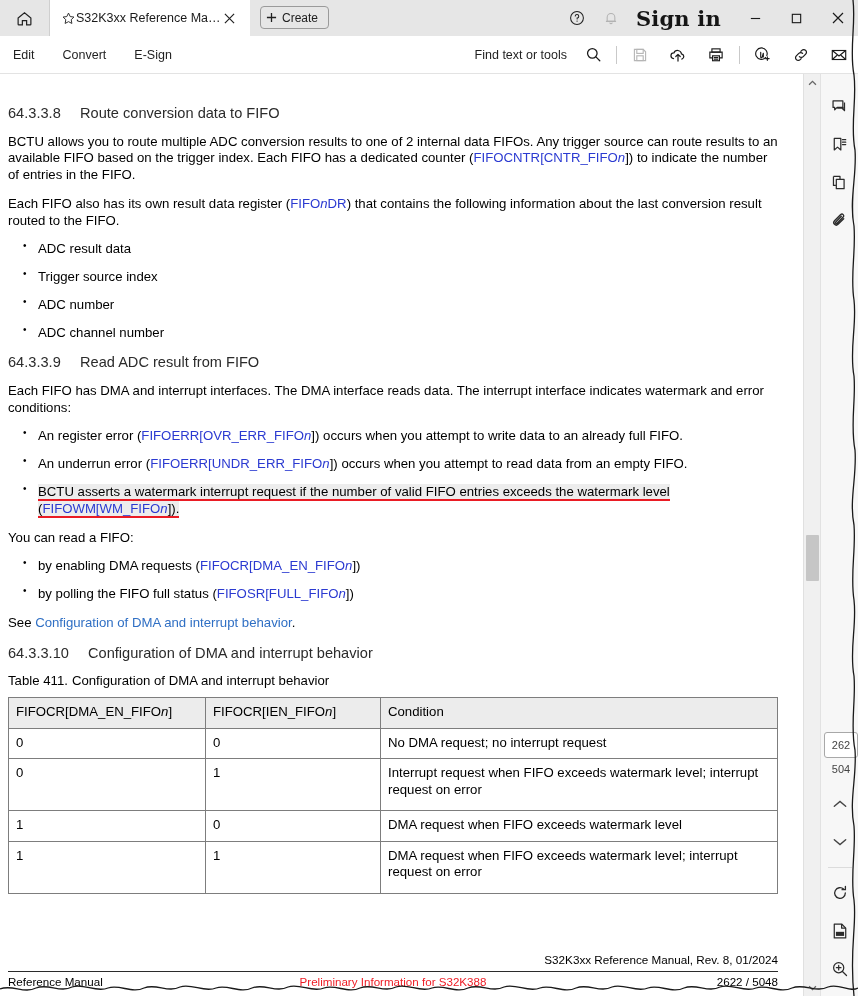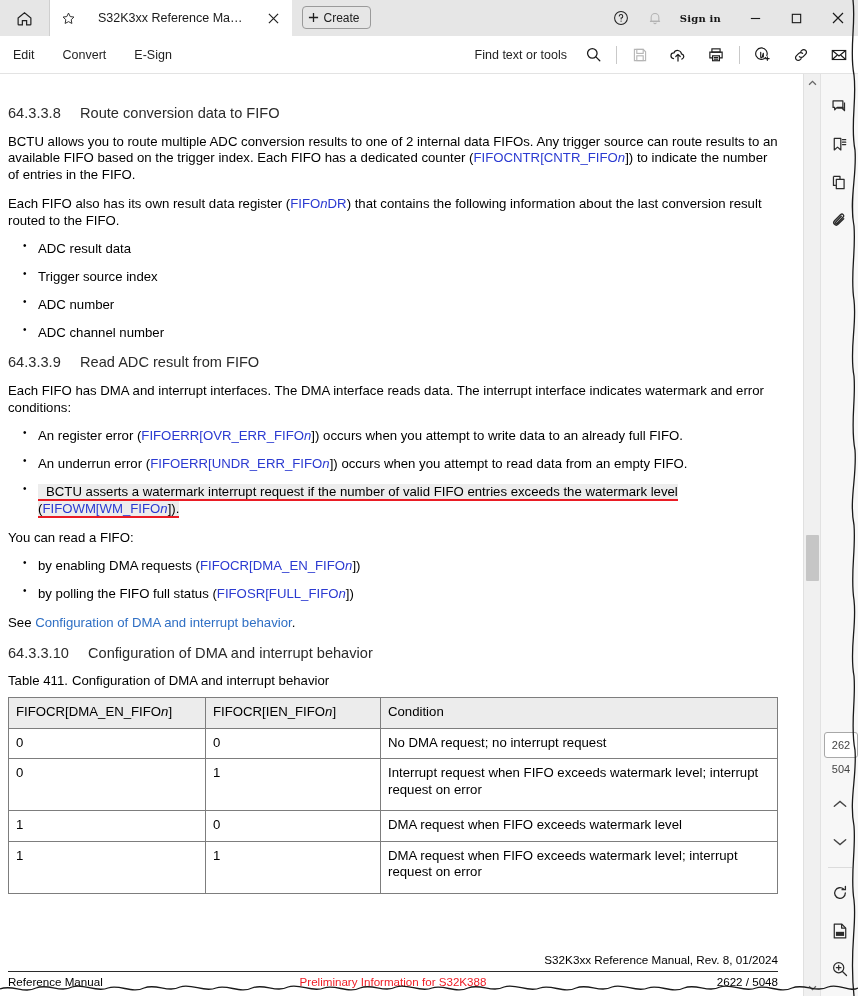--- a/index.html
+++ b/index.html
@@ -15,43 +15,43 @@
   
   .titlebar {
     position: absolute; top: 0; left: 0; width: 858px; height: 36px;
     background: #e6e6e6; display: flex; align-items: stretch;
   }
   .home-btn {
     width: 50px; display: flex; align-items: center; justify-content: center;
     border-right: 1px solid #cfcfcf;
   }
   .tab {
-    display: flex; align-items: center; gap: 22px;
-    height: 36px; padding: 0 10px 0 11px; background: #ffffff;
+    display: flex; align-items: center; gap: 0;
+    height: 36px; padding: 0 4px 0 11px; background: #ffffff;
     min-width: 200px;
   }
   .tab-title {
     font-size: 12.5px; color: #1a1a1a; white-space: nowrap;
     max-width: 150px; overflow: hidden;
   }
   .tab-close { font-size: 15px; color: #333; padding: 0 3px; line-height: 1; }
   .create-btn {
     display: flex; align-items: center; gap: 5px;
     height: 23px; margin: 6px 0 0 10px; padding: 0 10px 0 5px;
     border: 1px solid #9a9a9a; border-radius: 4px; background: #e6e6e6;
     font-size: 12px; color: #202020;
   }
   .tb-spacer { flex: 1; }
   .tb-right { display: flex; align-items: center; gap: 0; }
   .tb-ico {
     width: 34px; height: 36px; display: flex; align-items: center; justify-content: center;
   }
   .signin {
     font-family: "DejaVu Serif", serif;
-    font-size: 10px; font-weight: 700; color: #151515;
+    font-size: 21px; font-weight: 700; color: #151515;
     padding: 0 14px 0 8px; letter-spacing: .2px;
   }
   .wctl { width: 41px; height: 36px; display: flex; align-items: center; justify-content: center; }
 
   
   .menubar {
     position: absolute; top: 36px; left: 0; width: 858px; height: 38px;
     background: #ffffff; display: flex; align-items: center;
     border-bottom: 1px solid #e3e3e3;
   }
@@ -84,21 +84,20 @@
     content: "\2022"; position: absolute; left: -15px; top: -1px;
     font-size: 10px; color: #000;
   }
   .reg { color: #2b3ad1; }
   .lnk { color: #2f6fc4; }
   .it { font-style: italic; }
   .hl {
     background: #ededed;
     border-bottom: 1.3px solid #ea1c24;
     box-shadow: 0 1px 0 0 #ea1c24;
-    padding-left: 8px;
   }
 
   
   .tbl-cap { margin: 0 0 7px 0; font-size: 13.2px; }
   .tbl-cap .t { margin-right: 4px; }
   table.dt {
     border-collapse: collapse; width: 770px; margin: 0 0 0 0;
     border: 1.6px solid #2b2b2b; font-size: 13.2px;
   }
   table.dt th, table.dt td {

